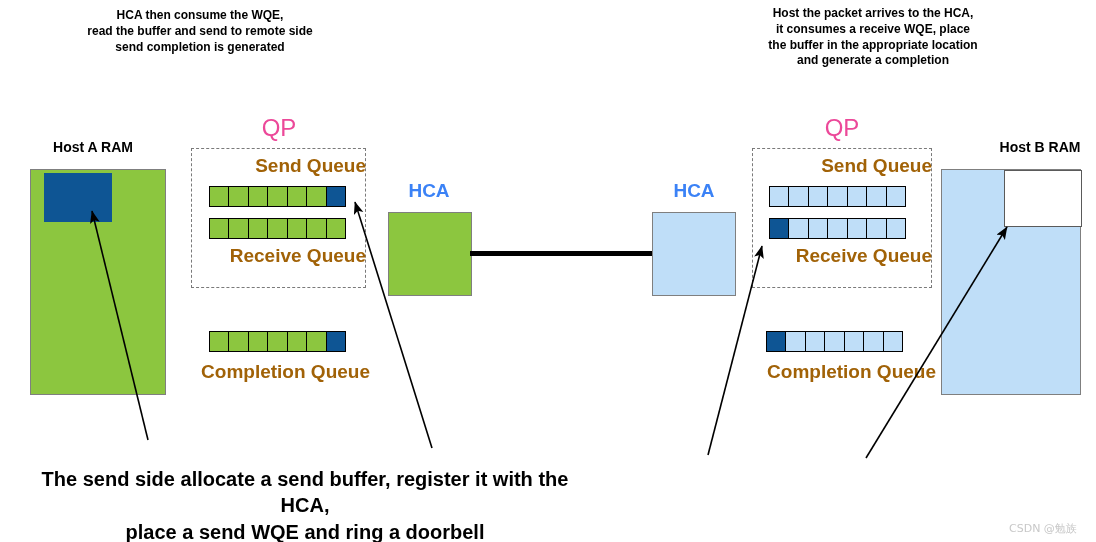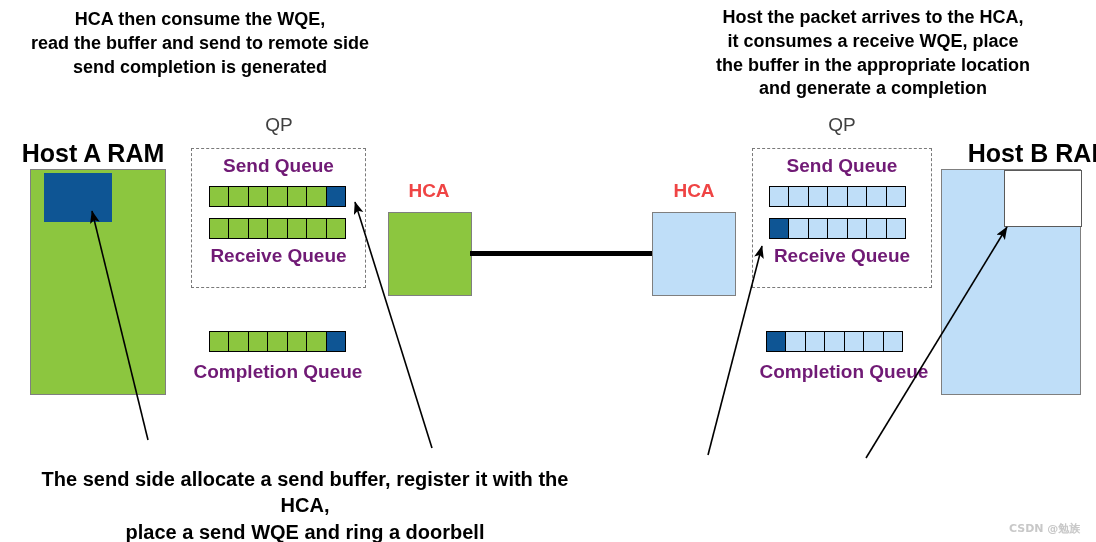--- a/index.html
+++ b/index.html
@@ -10,57 +10,57 @@
   body {
     font-family: "Liberation Sans", sans-serif;
   }
   #canvas {
     position: relative;
     width: 1096px;
     height: 542px;
     background: #ffffff;
     overflow: hidden;
   }
-  .abs { position: absolute; font-weight: bold; }
+  .abs { position: absolute; }
 
   
   .caption {
     text-align: center;
     font-weight: bold;
     color: #000000;
     line-height: 1.32;
     white-space: pre-line;
   }
-  .caption-top { font-size: 18px; }
+  .caption-top { font-size: 12px; }
   .caption-bottom { font-size: 20px; }
 
   .box-title {
     font-weight: bold;
-    font-size: 25px;
+    font-size: 14px;
     color: #000000;
     text-align: center;
     white-space: nowrap;
   }
   .qp-title {
     font-weight: normal;
+    font-size: 24px;
+    color: #ec4899;
+    text-align: center;
+  }
+  .queue-label {
+    font-weight: bold;
     font-size: 19px;
-    color: #404040;
-    text-align: center;
-  }
-  .queue-label {
+    color: #a16207;
+    text-align: right;
+    white-space: nowrap;
+  }
+  .hca-title {
     font-weight: bold;
     font-size: 19px;
-    color: #701a75;
-    text-align: center;
-    white-space: nowrap;
-  }
-  .hca-title {
-    font-weight: bold;
-    font-size: 19px;
-    color: #ef4444;
+    color: #3b82f6;
     text-align: center;
   }
 
   
   .ram {
     border: 1px solid #7f7f7f;
     box-sizing: border-box;
   }
   .ram-green { background: #8CC63F; }
   .ram-blue  { background: #BFDEF8; }

